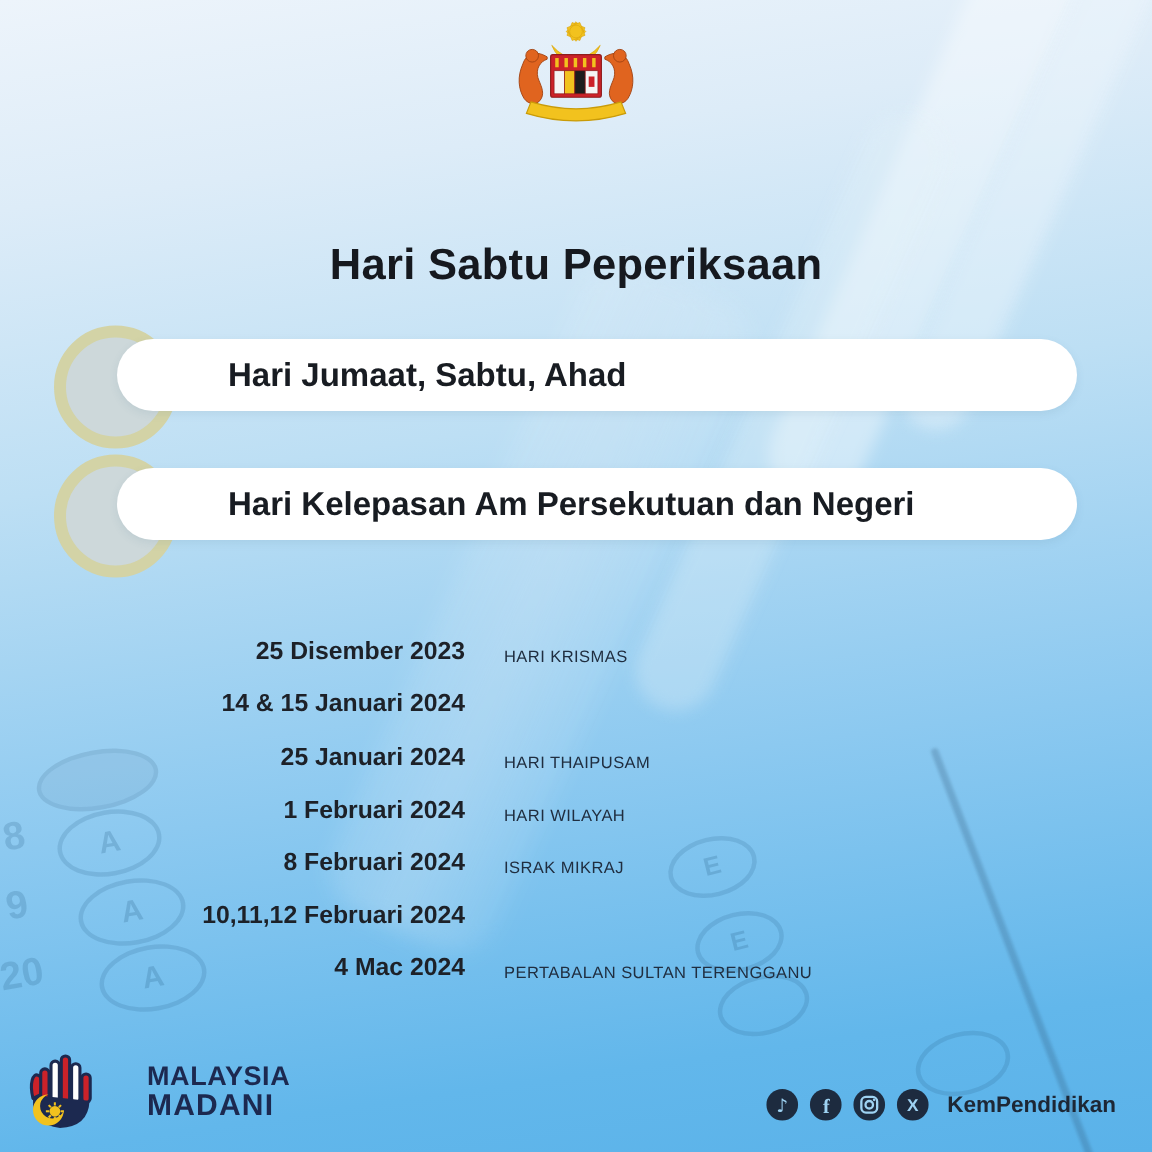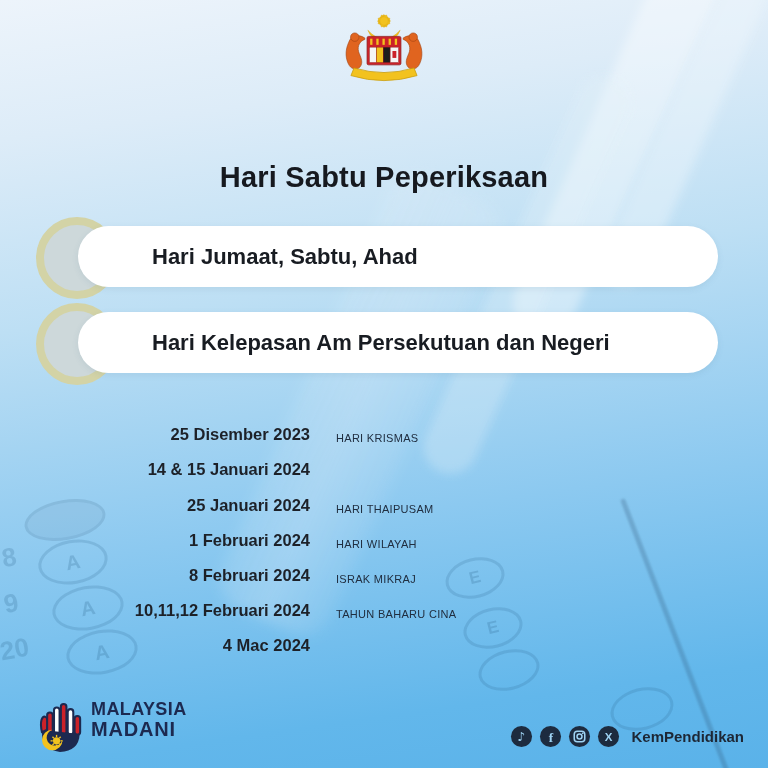--- a/index.html
+++ b/index.html
@@ -27,31 +27,31 @@
   .header{position:absolute;top:12px;left:0;width:100%;text-align:center;}
   .ministry{margin-top:4px;font-size:10.5px;font-weight:bold;letter-spacing:1px;color:#3c4046;}
   
   .title{position:absolute;top:161px;left:0;width:100%;text-align:center;
     font-size:29px;font-weight:800;color:#16191f;letter-spacing:.2px;}
   
   .rule-row{position:absolute;left:0;width:100%;height:84px;}
   .rule-row.r1{top:217px;} .rule-row.r2{top:303px;}
   .rule-circle{position:absolute;left:36px;top:0;width:82px;height:82px;border-radius:50%;
     background:#cdd8da;border:8px solid #d3d3a6;box-sizing:border-box;}
-  .rule-pill{position:absolute;left:78px;right:50px;top:9px;height:61px;border-radius:32px;
+  .rule-pill{position:absolute;left:78px;right:50px;top:9px;height:48px;border-radius:32px;
     background:#ffffff;box-shadow:0 2px 6px rgba(80,120,150,.12);
     display:flex;align-items:center;padding-left:74px;box-sizing:border-box;}
   .rule-pill span{font-size:22px;font-weight:bold;color:#181c22;}
   
   .holidays{position:absolute;top:409px;left:60px;right:52px;}
   .holiday-row{display:flex;align-items:flex-end;height:35.2px;}
   .holiday-date{width:250px;text-align:right;font-size:16.5px;font-weight:bold;color:#1d2128;}
   .holiday-name{margin-left:26px;font-size:11px;font-weight:500;color:#202e40;letter-spacing:.3px;}
   
-  .footer-left{position:absolute;left:36px;bottom:12px;display:flex;align-items:flex-start;}
+  .footer-left{position:absolute;left:16px;bottom:12px;display:flex;align-items:center;gap:27px;}
   .brand-text{margin-left:7px;color:#1c2950;}
   .brand-top{font-size:18px;font-weight:800;letter-spacing:.4px;line-height:18px;}
   .brand-bottom{font-size:20px;font-weight:800;letter-spacing:.8px;line-height:22px;}
   .footer-right{position:absolute;right:24px;bottom:20px;display:flex;align-items:center;gap:6px;}
   .social-icon{width:23px;height:23px;}
   .social-handle{margin-left:5px;font-size:15px;font-weight:bold;color:#1d2735;}
 </style>
 </head>
 <body>
 
@@ -144,24 +144,24 @@
     <div class="holiday-row">
       <div class="holiday-date">1 Februari 2024</div>
       <div class="holiday-name">HARI WILAYAH</div>
     </div>
     <div class="holiday-row">
       <div class="holiday-date">8 Februari 2024</div>
       <div class="holiday-name">ISRAK MIKRAJ</div>
     </div>
     <div class="holiday-row">
       <div class="holiday-date">10,11,12 Februari 2024</div>
-      <div class="holiday-name">TAHUN BAHARU CINA</div>
     </div>
     <div class="holiday-row">
       <div class="holiday-date">4 Mac 2024</div>
+      <div class="holiday-name">PERTABALAN SULTAN TERENGGANU</div>
     </div>
   </div>
 
   <div class="footer-left">
     <svg width="48" height="56" viewBox="0 0 56 62">
       <g stroke="#1c2950" stroke-width="2.4" stroke-linejoin="round">
         <path d="M7 36 C4 24 7 16 11 18 C14 19 14 26 13 33 Z" fill="#cc2229"></path>
         <rect x="13" y="13" width="6.5" height="26" rx="3.2" fill="#cc2229"></rect>
         <rect x="21" y="7" width="6.5" height="32" rx="3.2" fill="#ffffff"></rect>
         <rect x="29" y="3" width="6.5" height="36" rx="3.2" fill="#cc2229"></rect>

